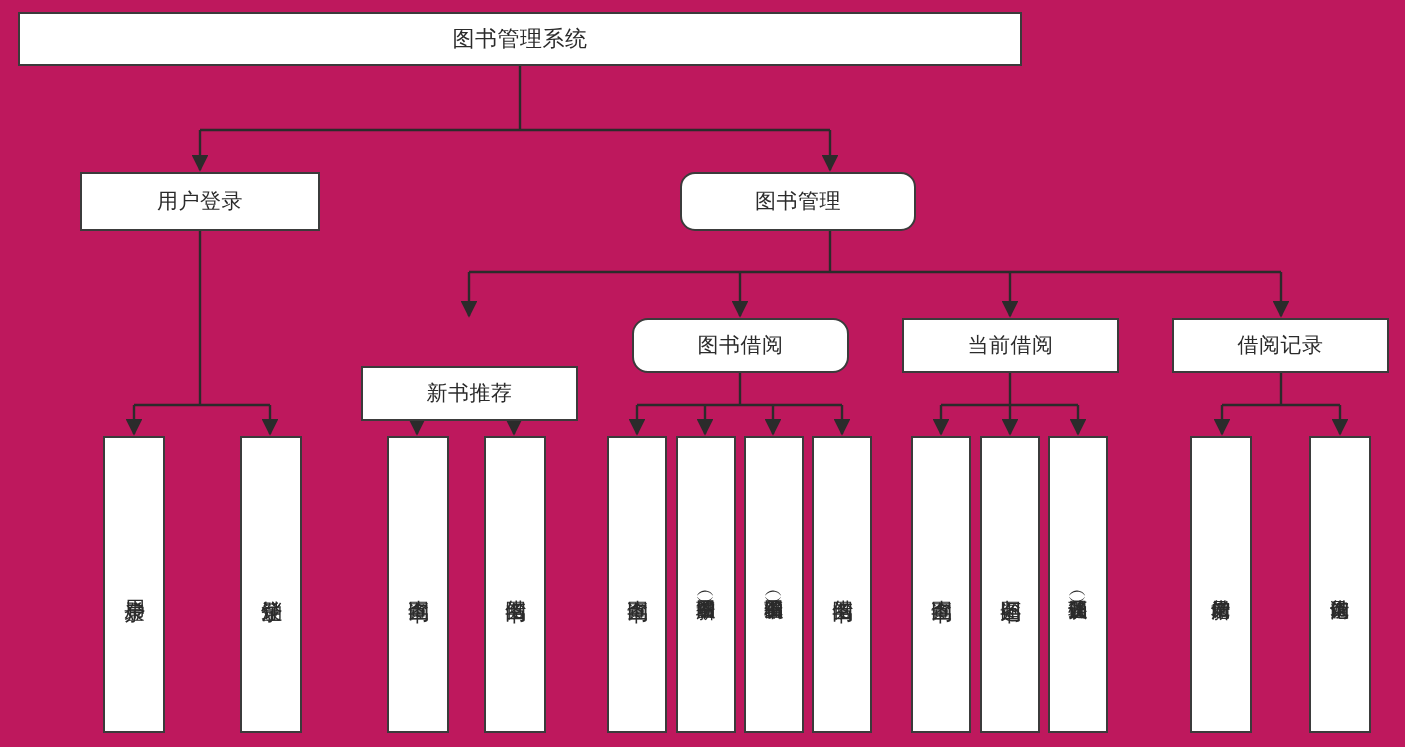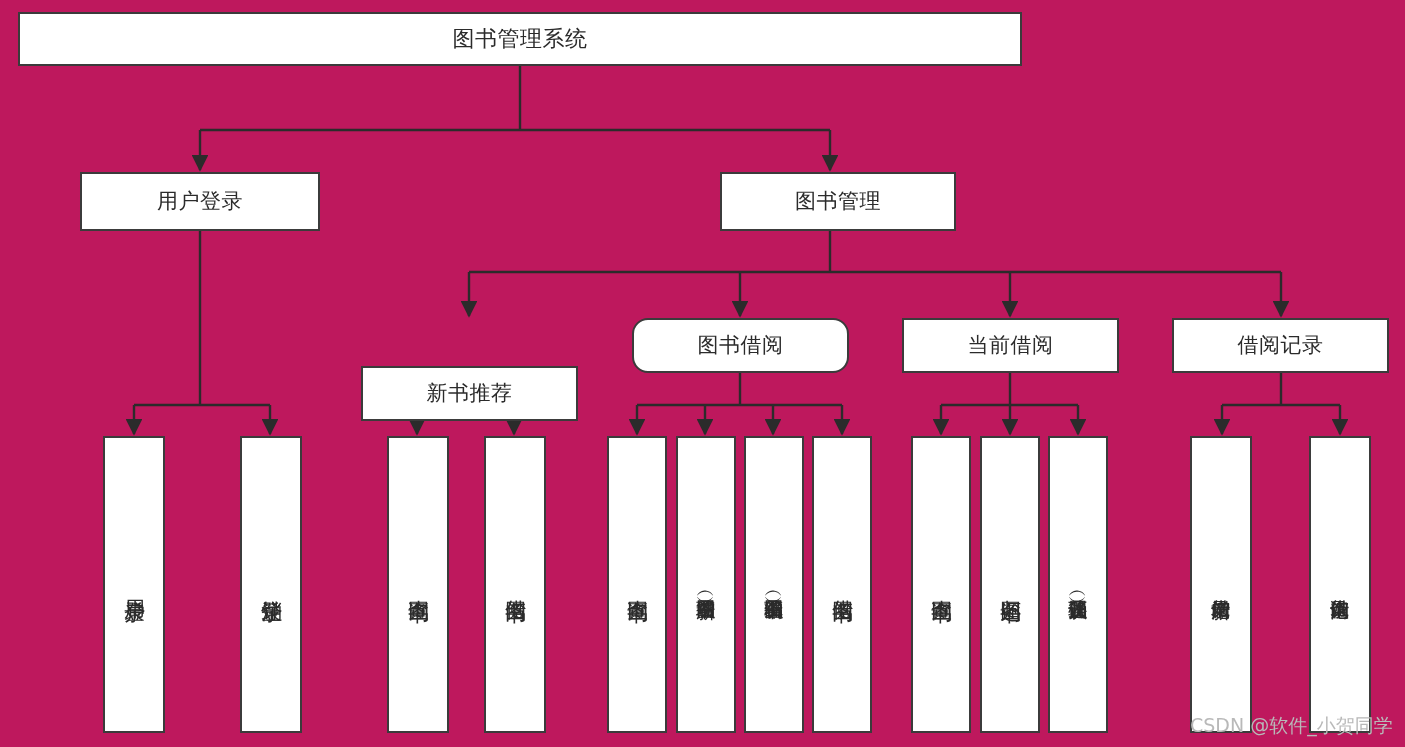--- a/index.html
+++ b/index.html
@@ -138,21 +138,21 @@
     </g>
   </svg>
 
   <div class="node root horizontal" style="left:18px; top:12px; width:1004px; height:54px;">
     <span class="label">图书管理系统</span>
   </div>
 
   <div class="node horizontal" style="left:80px; top:172px; width:240px; height:59px;">
     <span class="label">用户登录</span>
   </div>
-  <div class="node horizontal" style="left:720px; top:172px; width:236px; height:59px;">
+  <div class="node horizontal" style="left:680px; top:172px; width:236px; height:59px;border-radius:15px;">
     <span class="label">图书管理</span>
   </div>
 
   <div class="node horizontal" style="left:361px; top:318px; width:217px; height:55px;margin-top:48px;">
     <span class="label">新书推荐</span>
   </div>
   <div class="node horizontal" style="left:632px; top:318px; width:217px; height:55px;border-radius:16px;">
     <span class="label">图书借阅</span>
   </div>
   <div class="node horizontal" style="left:1172px; top:318px; width:217px; height:55px;">
@@ -199,15 +199,14 @@
     <span class="label">确认归还（管理员）</span>
   </div>
 
   <div class="node vertical tight" style="left:1190px; top:436px; width:62px; height:297px;">
     <span class="label">新增借阅记录</span>
   </div>
   <div class="node vertical tight" style="left:1309px; top:436px; width:62px; height:297px;">
     <span class="label">查询借阅记录</span>
   </div>
 
-  <div id="watermark">CSDN @软件_小贺同学</div>
 
 </div>
 
 </body></html>

